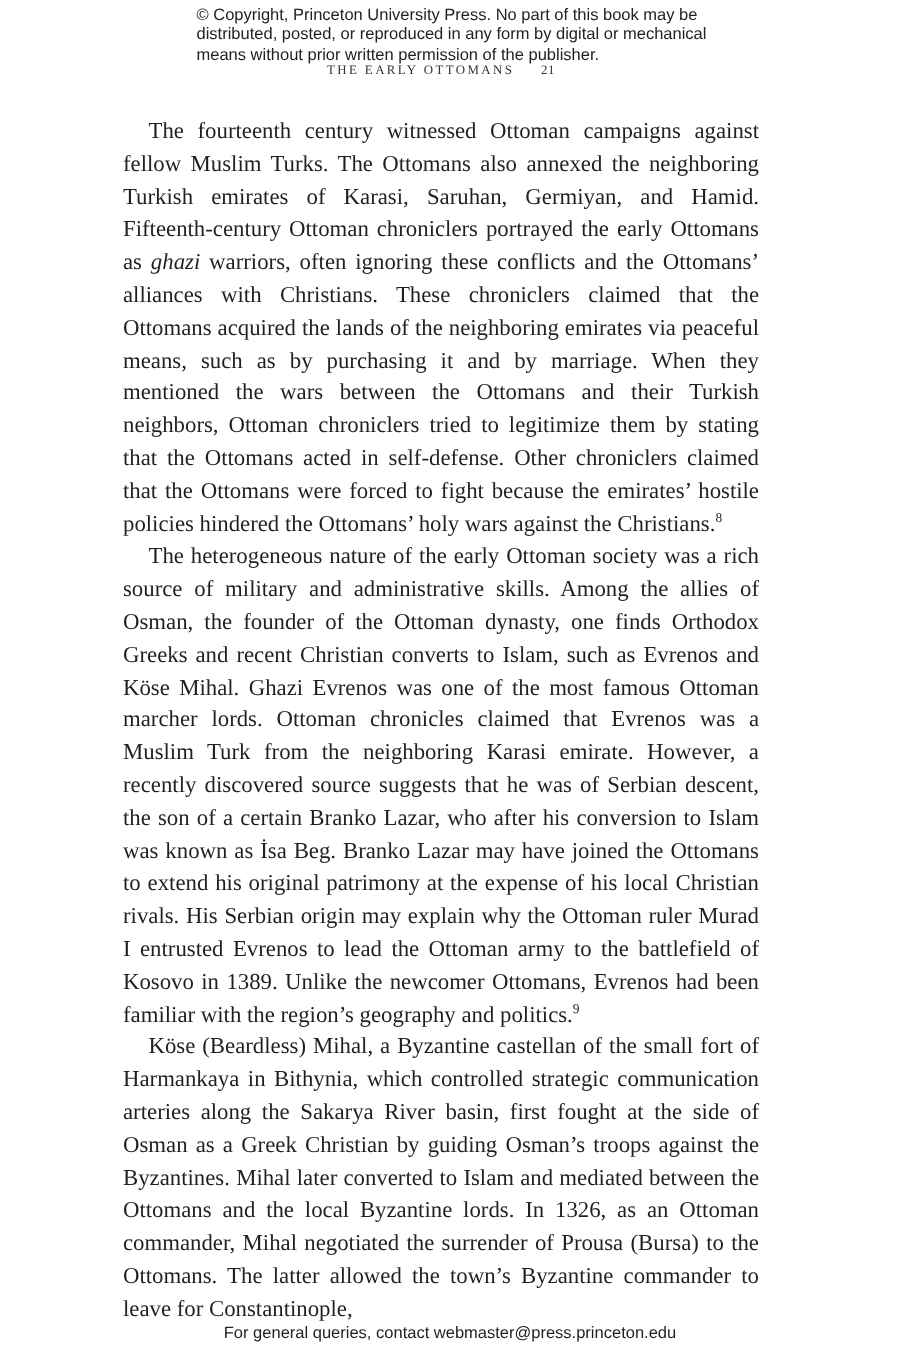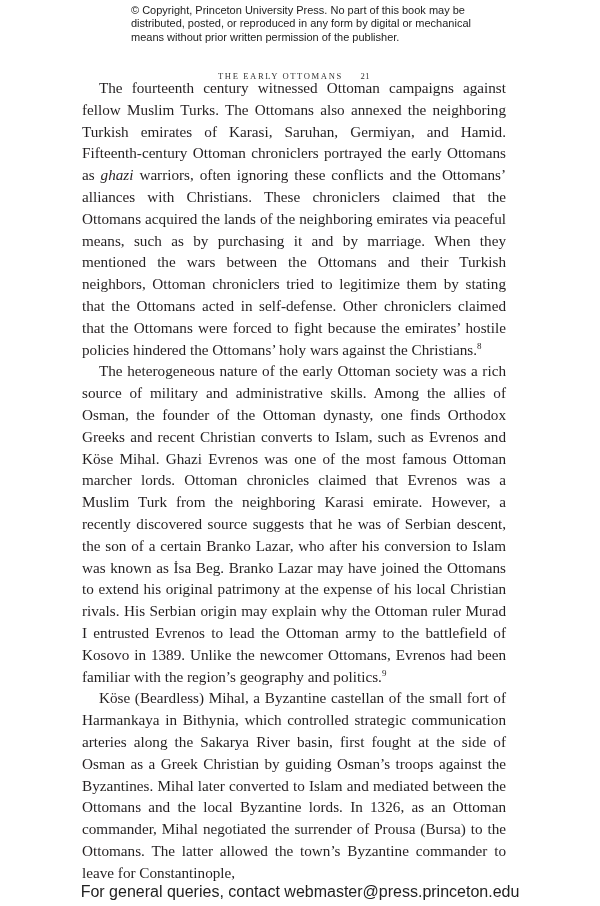--- a/index.html
+++ b/index.html
@@ -19,21 +19,21 @@
       left: 131px;
       top: 4px;
       width: 340px;
       font-family: "Liberation Sans", sans-serif;
       font-size: 11px;
       line-height: 13.4px;
       color: #222;
     }
     .running-head {
       position: absolute;
-      top: 71px;
+      top: 41px;
       left: 0;
       width: 588px;
       text-align: center;
       font-family: "Liberation Serif", serif;
       font-size: 8.6px;
       letter-spacing: 1.6px;
       color: #333;
     }
     .running-head .title { margin-right: 14px; }
     .running-head .page { letter-spacing: 0.4px; }
@@ -59,21 +59,21 @@
       line-height: 0;
       vertical-align: 6px;
     }
     .footer {
       position: absolute;
       left: 0;
       top: 883px;
       width: 600px;
       text-align: center;
       font-family: "Liberation Sans", sans-serif;
-      font-size: 16px;
+      font-size: 11px;
       color: #222;
     }
   </style>
 </head>
 <body>
 
 <div class="copyright">© Copyright, Princeton University Press. No part of this book may be distributed, posted, or reproduced in any form by digital or mechanical means without prior written permission of the publisher.</div>
 
 <div class="running-head">
   <span class="title">THE EARLY OTTOMANS</span>

